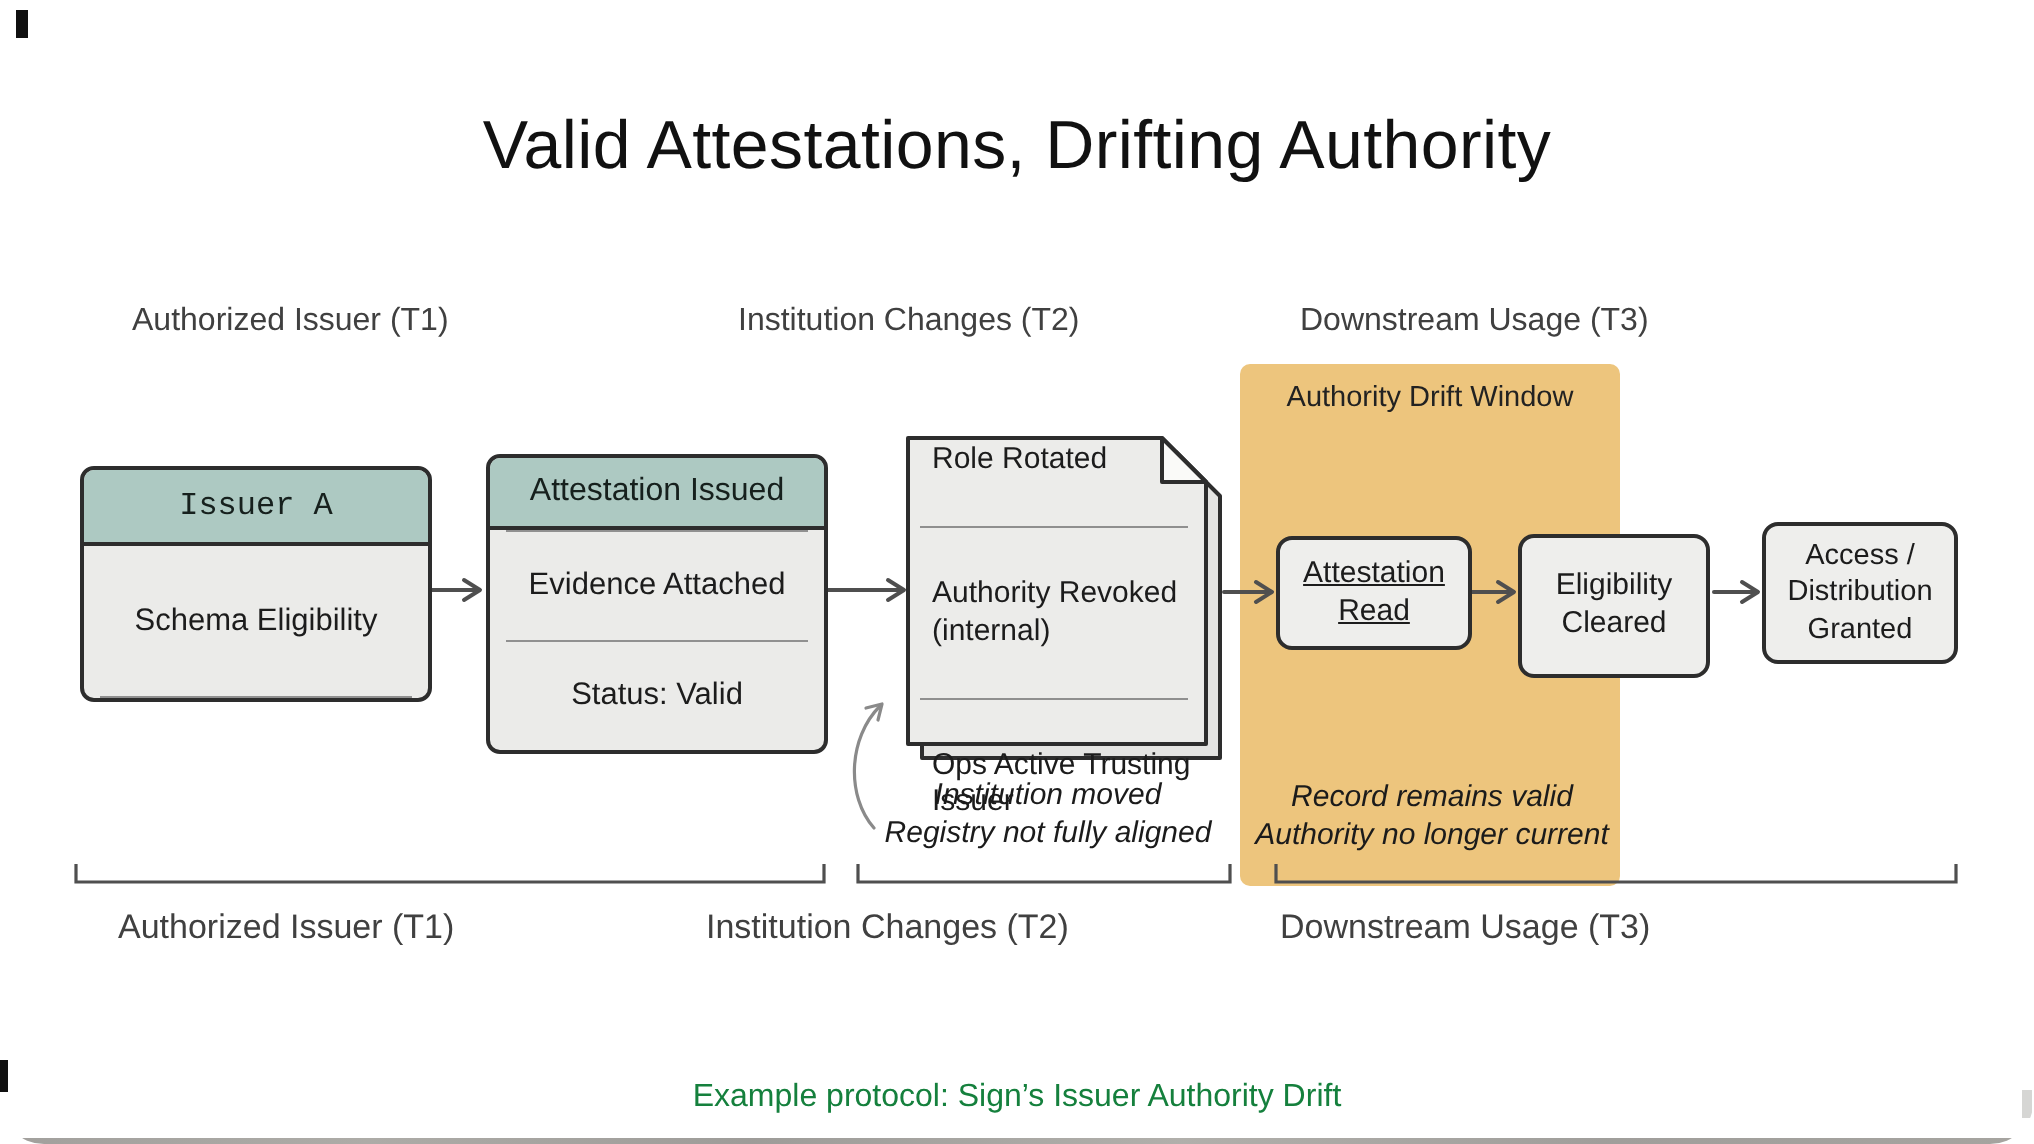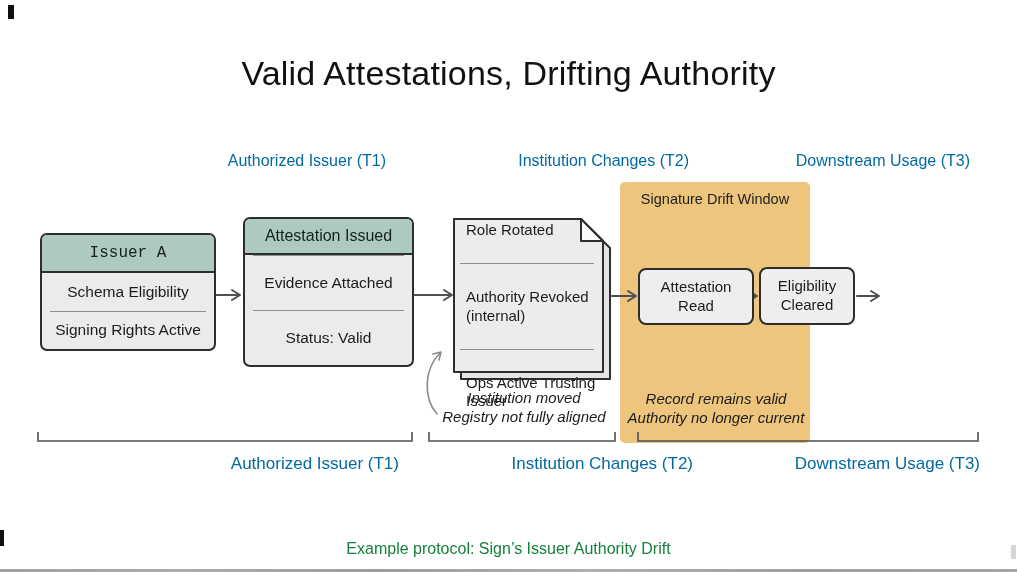--- a/index.html
+++ b/index.html
@@ -1,25 +1,25 @@
 <!DOCTYPE html>
 <html><head>
 <meta charset="utf-8">
 <style>
   html,body { margin:0; padding:0; background:#ffffff; }
   .canvas {
     position:relative; width:1017px; height:572px; background:#ffffff;
-    overflow:hidden; font-family:"Liberation Sans", sans-serif; color:#1c1c1c;
+    overflow:hidden; font-family:"Liberation Sans", sans-serif; color:#1c1c1c;border-radius:22px;
   }
   .abs { position:absolute; }
   .title {
     left:0; right:0; top:54px; text-align:center;
     font-size:34px; font-weight:500; letter-spacing:0.2px; color:#111;
   }
-  .lane-label { text-align:right; font-size:16px; color:#0369a1; }
+  .lane-label { text-align:left; font-size:16px; color:#404040; }
   .lane-label.bottom { font-size:17px; }
   .drift-window {
     left:620px; top:182px; width:190px; height:261px;
     background:#edc57d; border-radius:5px;
   }
   .drift-label { padding-top:9px; text-align:center; font-size:14.5px; color:#222; }
   .panel-box {
     border:2px solid #2d2d2d; border-radius:7px; background:#ebebe9;
     overflow:hidden; display:flex; flex-direction:column;
   }
@@ -61,21 +61,21 @@
   <div class="abs" style="left:1011px;top:545px;width:5px;height:14px;background:#d6d6d4;"></div>
   <div class="abs bottom-strip"></div>
 
   <div class="abs title">Valid Attestations, Drifting Authority</div>
 
   <div class="abs lane-label" style="left:66px;top:152px;width:320px;">Authorized Issuer (T1)</div>
   <div class="abs lane-label" style="left:369px;top:152px;width:320px;">Institution Changes (T2)</div>
   <div class="abs lane-label" style="left:650px;top:152px;width:320px;">Downstream Usage (T3)</div>
 
   <div class="abs drift-window drift-z">
-    <div class="drift-label">Signature Drift Window</div>
+    <div class="drift-label">Authority Drift Window</div>
   </div>
 
   <svg class="abs overlay" width="1017" height="572" viewBox="0 0 1017 572">
 
     <g>
       <path d="M461,226 H588 L610,248 V379 H461 Z" fill="#e4e4e2" stroke="#2d2d2d" stroke-width="2" stroke-linejoin="round"></path>
       <path d="M454,219 H581 L603,241 V372 H454 Z" fill="#ececea" stroke="#2d2d2d" stroke-width="2" stroke-linejoin="round"></path>
       <path d="M581,219 L581,241 L603,241 Z" fill="#fafaf8" stroke="#2d2d2d" stroke-width="2" stroke-linejoin="round"></path>
     </g>
 
@@ -111,41 +111,41 @@
       <path d="M38,432 V441 H412 V432"></path>
       <path d="M429,432 V441 H615 V432"></path>
       <path d="M638,432 V441 H978 V432"></path>
     </g>
   </svg>
 
   <div class="abs panel-box" style="left:40px;top:233px;width:172px;height:114px;z-index:4;">
     <div class="panel-header" style="height:36px;font-family:Liberation Mono, monospace;">Issuer A</div>
     <div class="panel-row">Schema Eligibility</div>
     <div class="row-divider"></div>
-    <div class="panel-row">Signing Rights Active</div>
   </div>
 
-  <div class="abs panel-box" style="left:243px;top:217px;width:167px;height:146px;z-index:4;">
+  <div class="abs panel-box" style="left:243px;top:227px;width:167px;height:146px;z-index:4;">
     <div class="panel-header" style="height:34px;">Attestation Issued</div>
     <div class="row-divider"></div>
     <div class="panel-row">Evidence Attached</div>
     <div class="row-divider"></div>
     <div class="panel-row">Status: Valid</div>
   </div>
 
   <div class="abs doc-content" style="left:456px;top:221px;width:143px;height:149px;">
     <div class="doc-item" style="height:40px;">Role Rotated</div>
     <div class="doc-divider"></div>
     <div class="doc-item" style="height:57px;">Authority Revoked (internal)</div>
     <div class="doc-divider"></div>
     <div class="doc-item" style="height:50px;">Ops Active Trusting Issuer</div>
   </div>
 
-  <div class="abs flow-box" style="left:638px;top:268px;width:116px;height:57px;">Attestation Read</div>
-  <div class="abs flow-box" style="left:759px;top:267px;width:96px;height:58px;">Eligibility Cleared</div>
+  <div class="abs flow-box" style="left:638px;top:268px;width:98px;height:57px;text-decoration:underline;">Attestation Read</div>
+  <div class="abs flow-box" style="left:759px;top:267px;width:96px;height:72px;">Eligibility Cleared</div>
+  <div class="abs flow-box" style="left:881px;top:261px;width:98px;height:71px;font-size:14.5px;">Access / Distribution Granted</div>
 
   <div class="abs note" style="left:612px;top:389px;width:208px;">Record remains valid
 Authority no longer current</div>
   <div class="abs note" style="left:414px;top:388px;width:220px;">Institution moved
 Registry not fully aligned</div>
 
   <div class="abs lane-label bottom" style="left:59px;top:454px;width:340px;">Authorized Issuer (T1)</div>
   <div class="abs lane-label bottom" style="left:353px;top:454px;width:340px;">Institution Changes (T2)</div>
   <div class="abs lane-label bottom" style="left:640px;top:454px;width:340px;">Downstream Usage (T3)</div>
 

